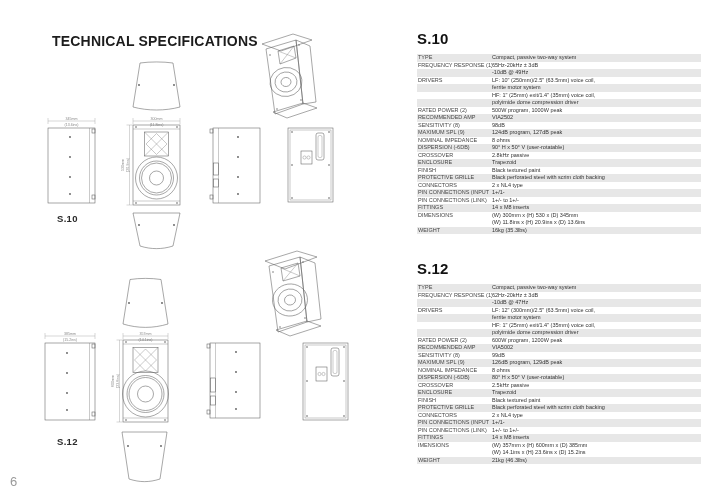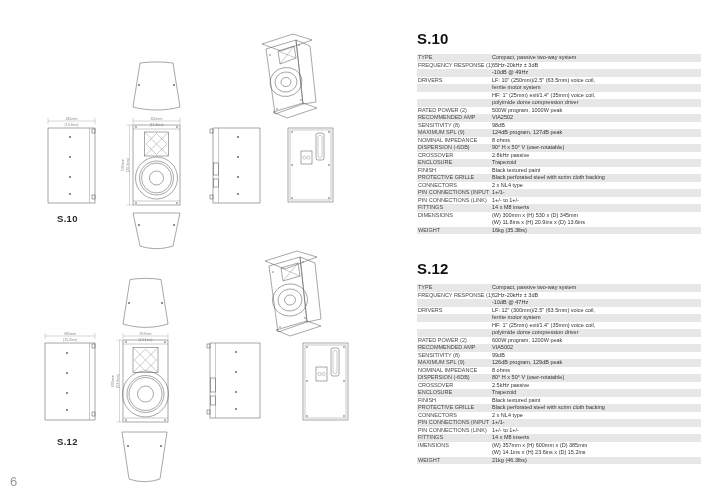--- a/index.html
+++ b/index.html
@@ -46,20 +46,21 @@
   .lnThin{stroke:#7a7a7a;stroke-width:0.4;fill:none;}
   .dot{fill:#5c5c5c;}
   .dim{stroke:#9a9a9a;stroke-width:0.4;fill:none;}
   .dimtxt{fill:#8a8a8a;font-size:3.6px;}
 </style>
 </head>
 <body>
 
 <div class="page">
 
+  <h1 class="heading">TECHNICAL SPECIFICATIONS</h1>
 
   <svg class="drawing-svg svg-s10" viewBox="0 0 320 225">
 
     <g>
       <path class="ln" d="M100,38 C110,36.6 123,36.6 133,38 L140,82 C125,86 108,86 93,82 Z"></path>
       <circle class="dot" cx="99" cy="60" r="0.9"></circle>
         <circle class="dot" cx="134" cy="60" r="0.9"></circle>
     </g>
 
     <g>

